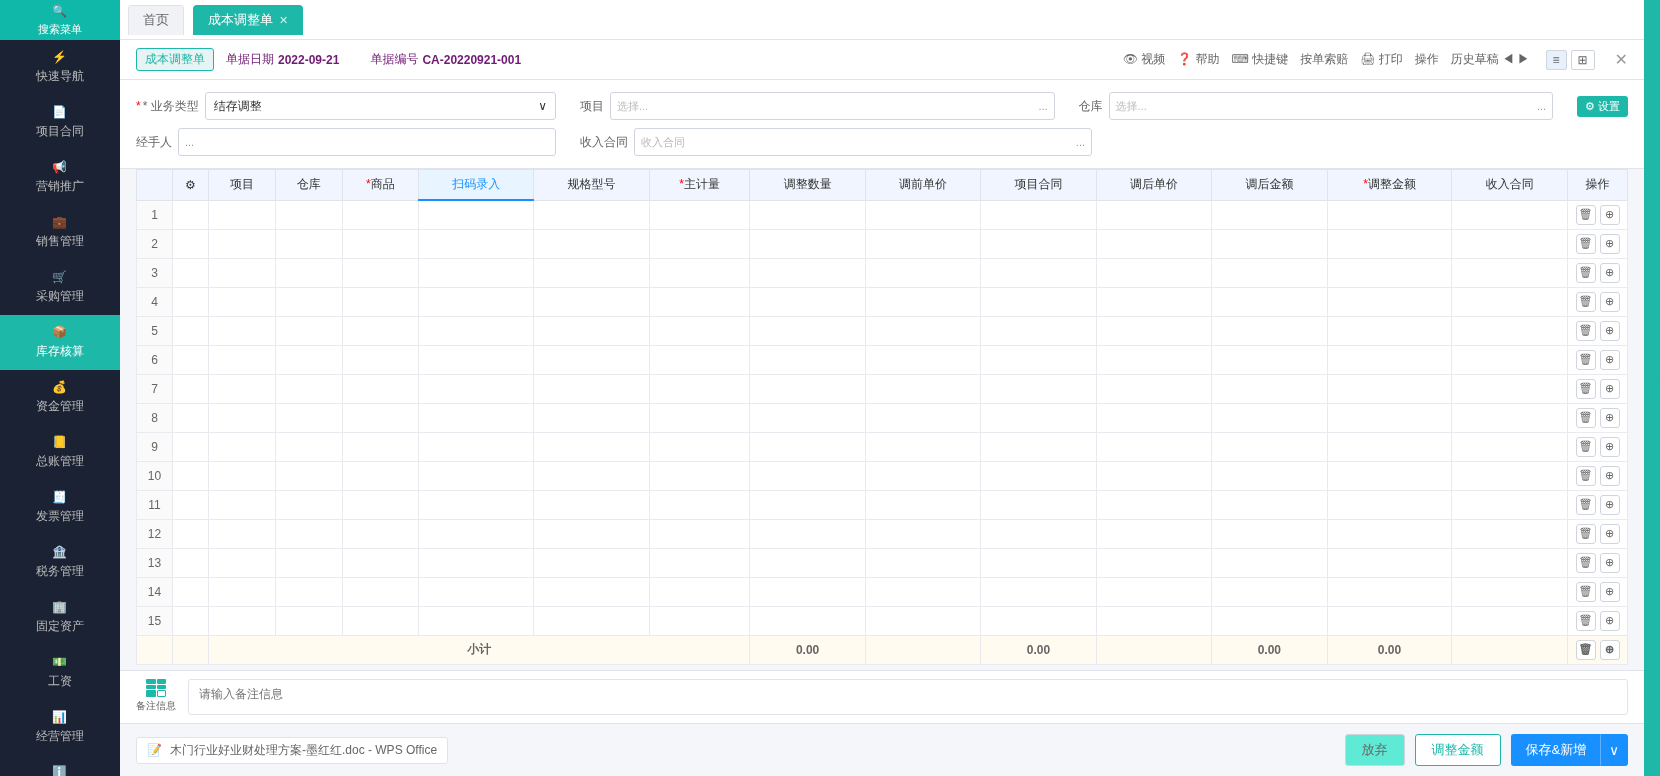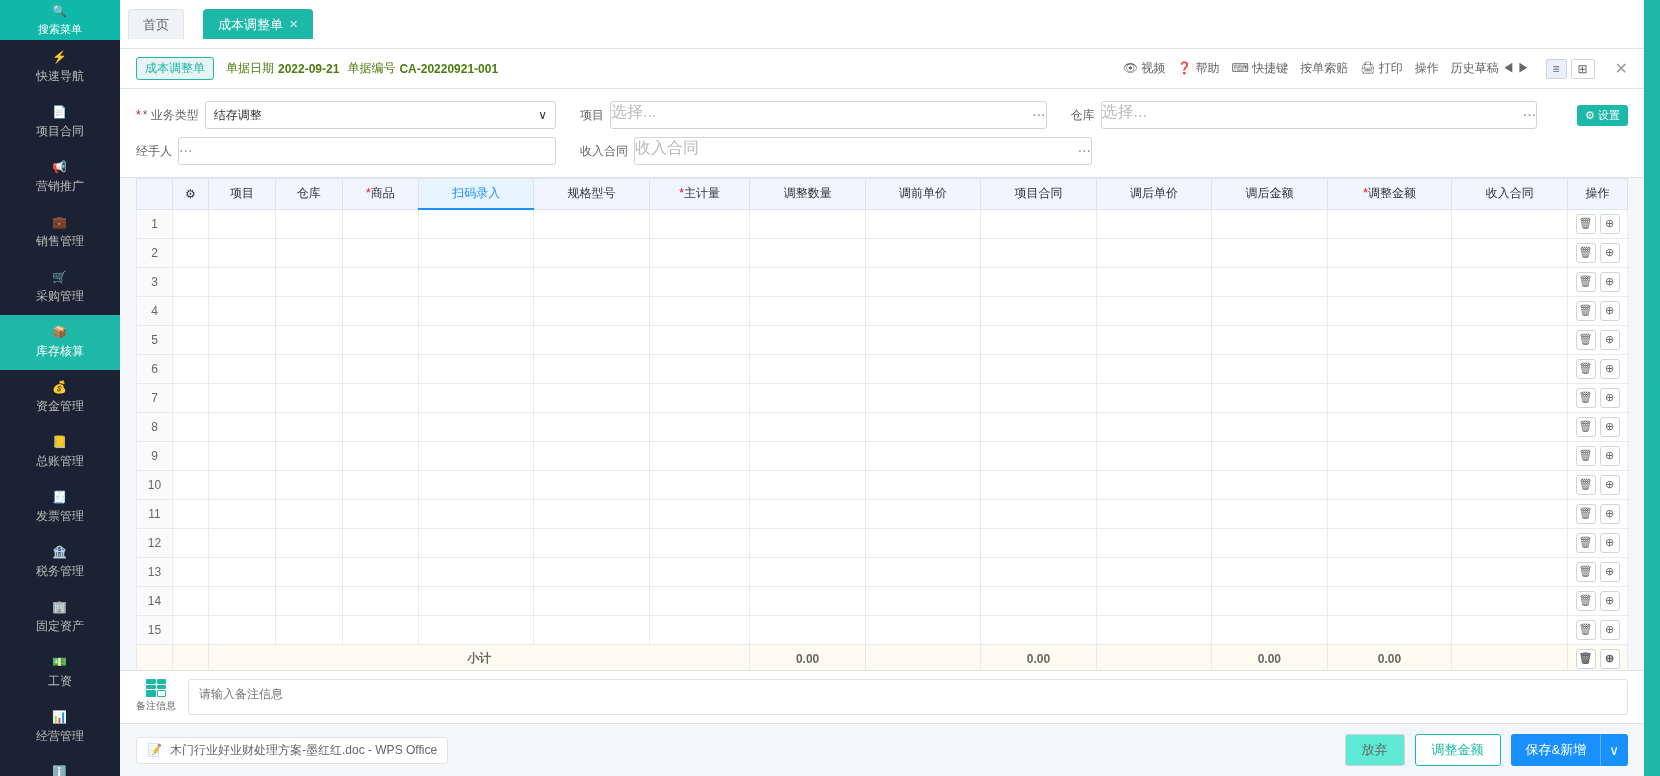--- a/index.html
+++ b/index.html
@@ -9,45 +9,45 @@
 
     
     .sidebar { width: 120px; background: #1a2233; display: flex; flex-direction: column; color: #ccc; flex-shrink: 0; }
     .sidebar-item { display: flex; flex-direction: column; align-items: center; justify-content: center; padding: 10px 4px; cursor: pointer; font-size: 12px; color: #bbb; gap: 4px; }
     .sidebar-item.active { background: #1db8a8; color: #fff; }
 
     
     .main-area { flex: 1; display: flex; flex-direction: column; overflow: hidden; }
 
     
-    .tab-bar { background: #fff; border-bottom: 1px solid #e0e4ea; display: flex; align-items: center; height: 49px; padding: 0 8px; gap: 19px; }
+    .tab-bar { background: #fff; border-bottom: 1px solid #e0e4ea; display: flex; align-items: center; height: 40px; padding: 0 8px; gap: 9px; }
     .tab-item { height: 30px; display: flex; align-items: center; padding: 0 14px; border-radius: 4px 4px 0 0; font-size: 13px; cursor: pointer; color: #666; background: #f0f2f5; border: 1px solid #e0e4ea; border-bottom: none; gap: 6px; }
     .tab-item.active { background: #1db8a8; color: #fff; border-color: #1db8a8; }
     .tab-item .tab-close { font-size: 11px; opacity: 0.8; }
 
     
     .form-container { flex: 1; background: #f5f6fa; overflow: auto; display: flex; flex-direction: column; }
 
     
     .doc-header { background: #fff; border-bottom: 1px solid #e0e4ea; padding: 8px 16px; display: flex; align-items: center; justify-content: space-between; }
     .doc-header-left { display: flex; align-items: center; gap: 12px; }
     .doc-title-badge { background: #e8f4f3; color: #1db8a8; border: 1px solid #1db8a8; border-radius: 3px; padding: 2px 8px; font-size: 12px; }
-    .doc-meta { font-size: 12px; color: #4d7c0f; display: flex; gap: 8px; }
+    .doc-meta { font-size: 12px; color: #701a75; display: flex; gap: 31px; }
     .doc-meta span { display: flex; align-items: center; gap: 4px; }
     .doc-header-right { display: flex; align-items: center; gap: 12px; font-size: 12px; color: #666; }
     .doc-header-right span { cursor: pointer; display: flex; align-items: center; gap: 3px; }
     .close-btn { font-size: 16px; cursor: pointer; color: #999; margin-left: 8px; }
 
     
     .form-fields { background: #fff; padding: 12px 16px; display: flex; flex-direction: column; gap: 8px; border-bottom: 1px solid #e0e4ea; }
     .form-row { display: flex; align-items: center; gap: 24px; }
     .form-field { display: flex; align-items: center; gap: 6px; flex: 1; }
     .form-label { font-size: 12px; color: #666; white-space: nowrap; }
     .form-label.required::before { content: '*'; color: red; margin-right: 2px; }
-    .form-input { flex: 1; height: 28px; border: 1px solid #d0d5dd; border-radius: 3px; padding: 0 0; font-size: 16px; color: #333; display: flex; align-items: flex-start; justify-content: space-between; cursor: pointer; background: #fff; }
+    .form-input { flex: 1; height: 28px; border: 1px solid #d0d5dd; border-radius: 3px; padding: 0 6px; font-size: 11px; color: #333; display: flex; align-items: center; justify-content: space-between; cursor: pointer; background: #fff; }
     .form-input .dots { color: #999; }
     .form-input-placeholder { color: #bbb; }
     .form-select { flex: 1; height: 28px; border: 1px solid #d0d5dd; border-radius: 3px; padding: 0 8px; font-size: 12px; color: #333; display: flex; align-items: center; justify-content: space-between; background: #fff; cursor: pointer; text-align: right; }
 
     
     .table-wrap { flex: 1; overflow: auto; padding: 0 16px 8px; }
     .data-table { width: 100%; border-collapse: collapse; font-size: 12px; background: #fff; }
     .data-table th { background: #f0f5ff; border: 1px solid #e0e4ea; padding: 6px 4px; text-align: center; font-weight: normal; color: #333; white-space: nowrap; position: sticky; top: 0; z-index: 2; }
     .data-table td { border: 1px solid #e8eaf0; padding: 4px; text-align: center; height: 28px; color: #666; }
     .col-num { width: 36px; background: #fafafa; color: #999; }
@@ -77,21 +77,21 @@
     .btn-secondary { background: #fff; border-color: #1db8a8; color: #1db8a8; }
     .btn-primary-split { display: flex; align-items: center; border-radius: 14px; }
     .btn-primary-split .main-part { background: #1890ff; border: 1px solid #1890ff; border-right: none; color: #fff; height: 32px; padding: 0 14px; border-radius: 3px 0 0 3px; cursor: pointer; font-size: 13px; display: flex; align-items: center; }
     .btn-primary-split .arrow-part { background: #1890ff; border: 1px solid #1890ff; border-left: 1px solid rgba(255,255,255,0.3); color: #fff; height: 32px; padding: 0 8px; border-radius: 0 3px 3px 0; cursor: pointer; display: flex; align-items: center; }
 
     
     ::-webkit-scrollbar { width: 6px; height: 6px; }
     ::-webkit-scrollbar-track { background: #f0f2f5; }
     ::-webkit-scrollbar-thumb { background: #ccc; border-radius: 3px; }
 
-    .settings-btn { background: #1db8a8; color: #fff; border: none; border-radius: 3px; padding: 3px 8px; font-size: 11px; cursor: pointer; display: flex; align-items: center; gap: 3px; margin-left: 16px; }
+    .settings-btn { background: #1db8a8; color: #fff; border: none; border-radius: 3px; padding: 3px 8px; font-size: 11px; cursor: pointer; display: flex; align-items: center; gap: 3px; }
 
     .vertical-text { writing-mode: vertical-rl; font-size: 12px; color: #1db8a8; letter-spacing: 2px; }
     .side-panel-indicator { width: 16px; background: #1db8a8; display: flex; align-items: center; justify-content: center; cursor: pointer; }
   </style>
 </head>
 <body>
 
 <div class="app-layout">
 
   <div class="sidebar">

